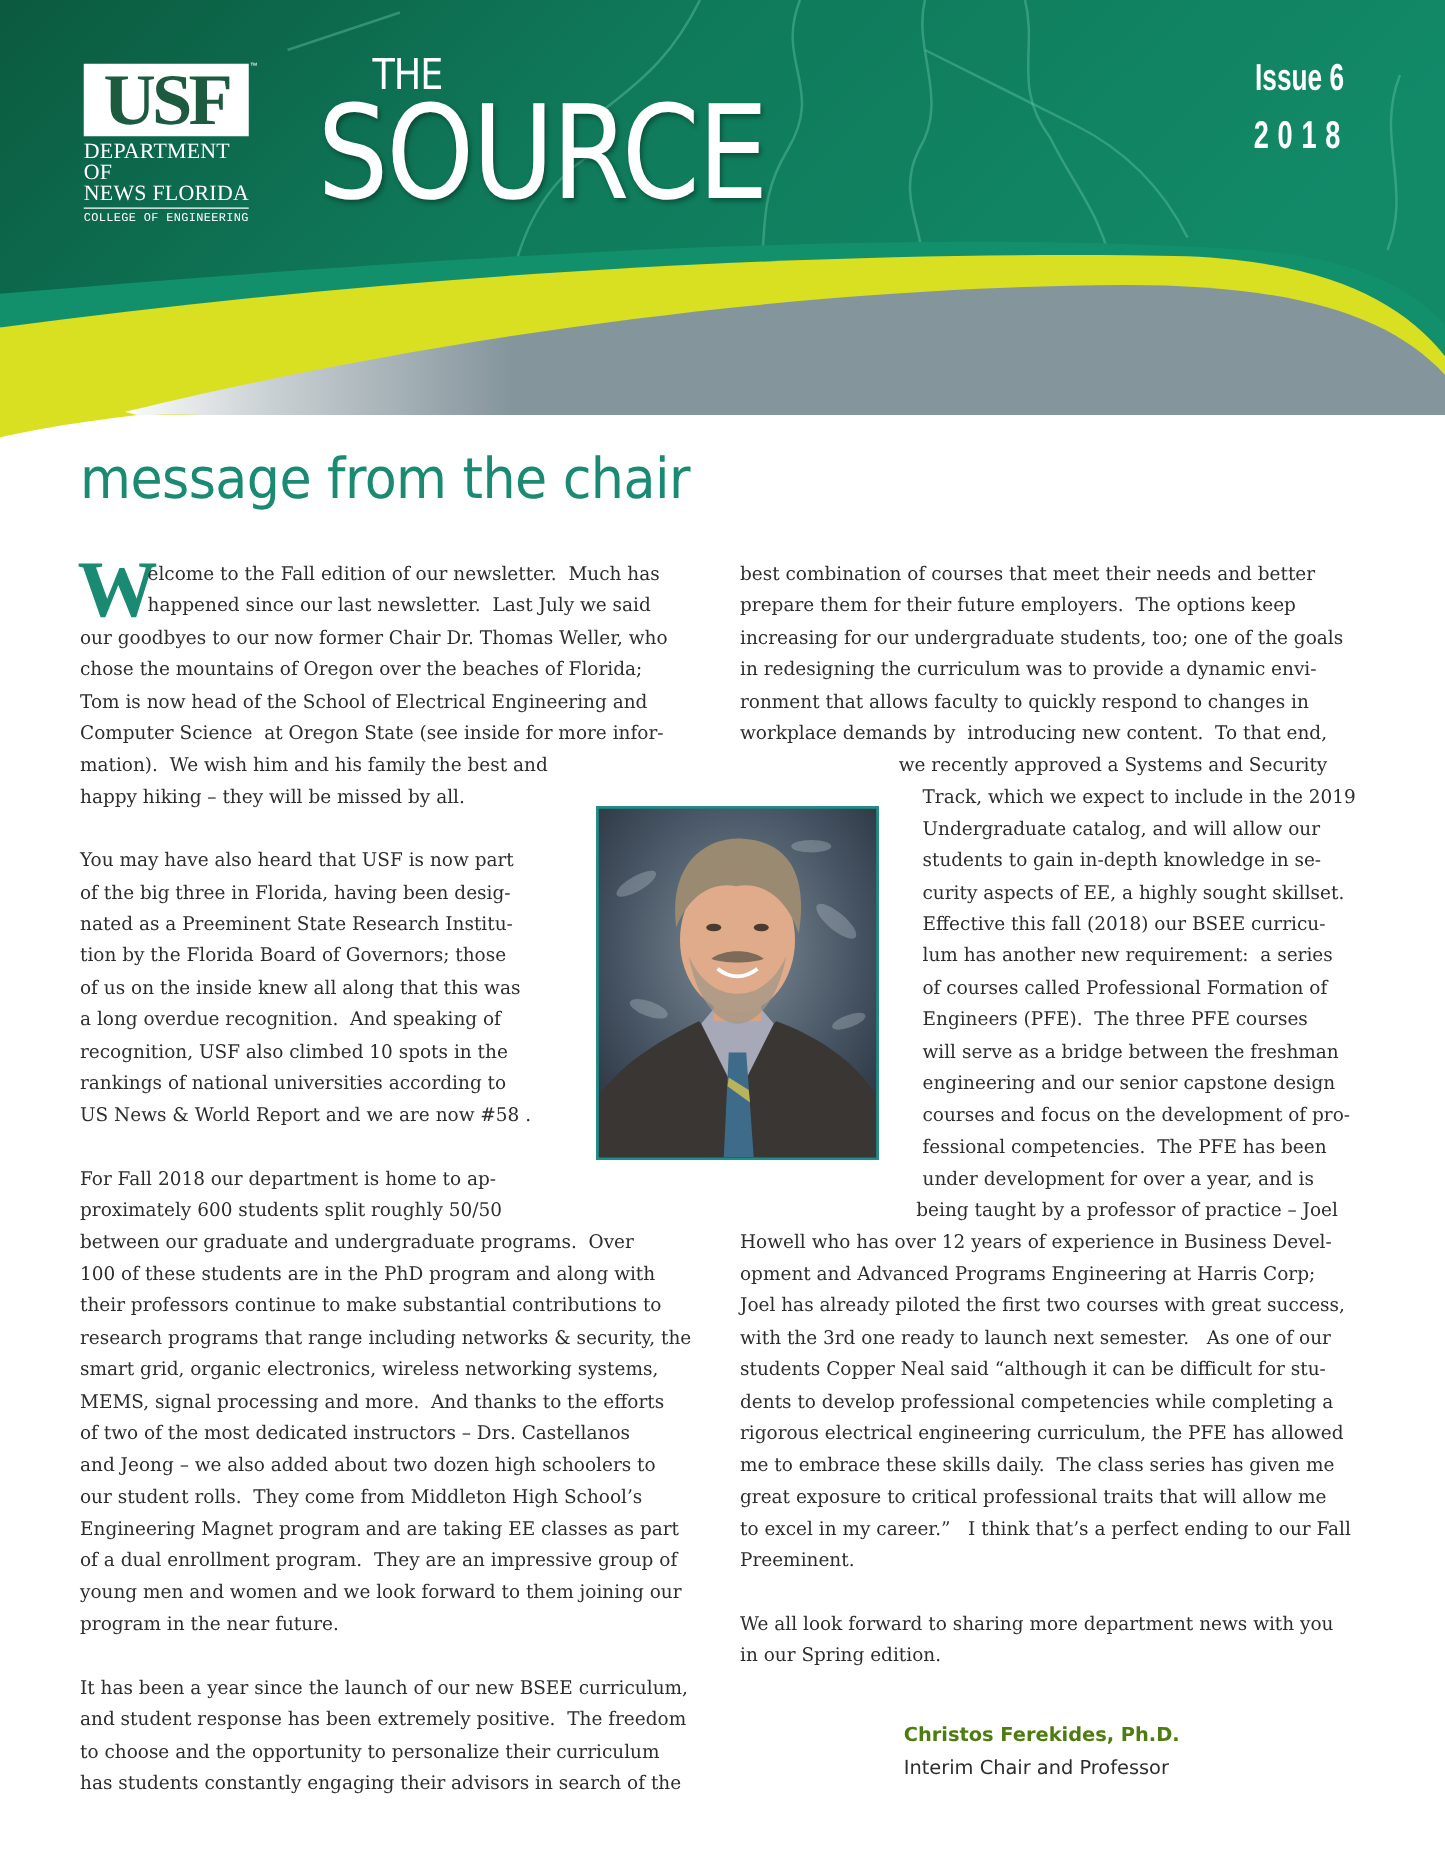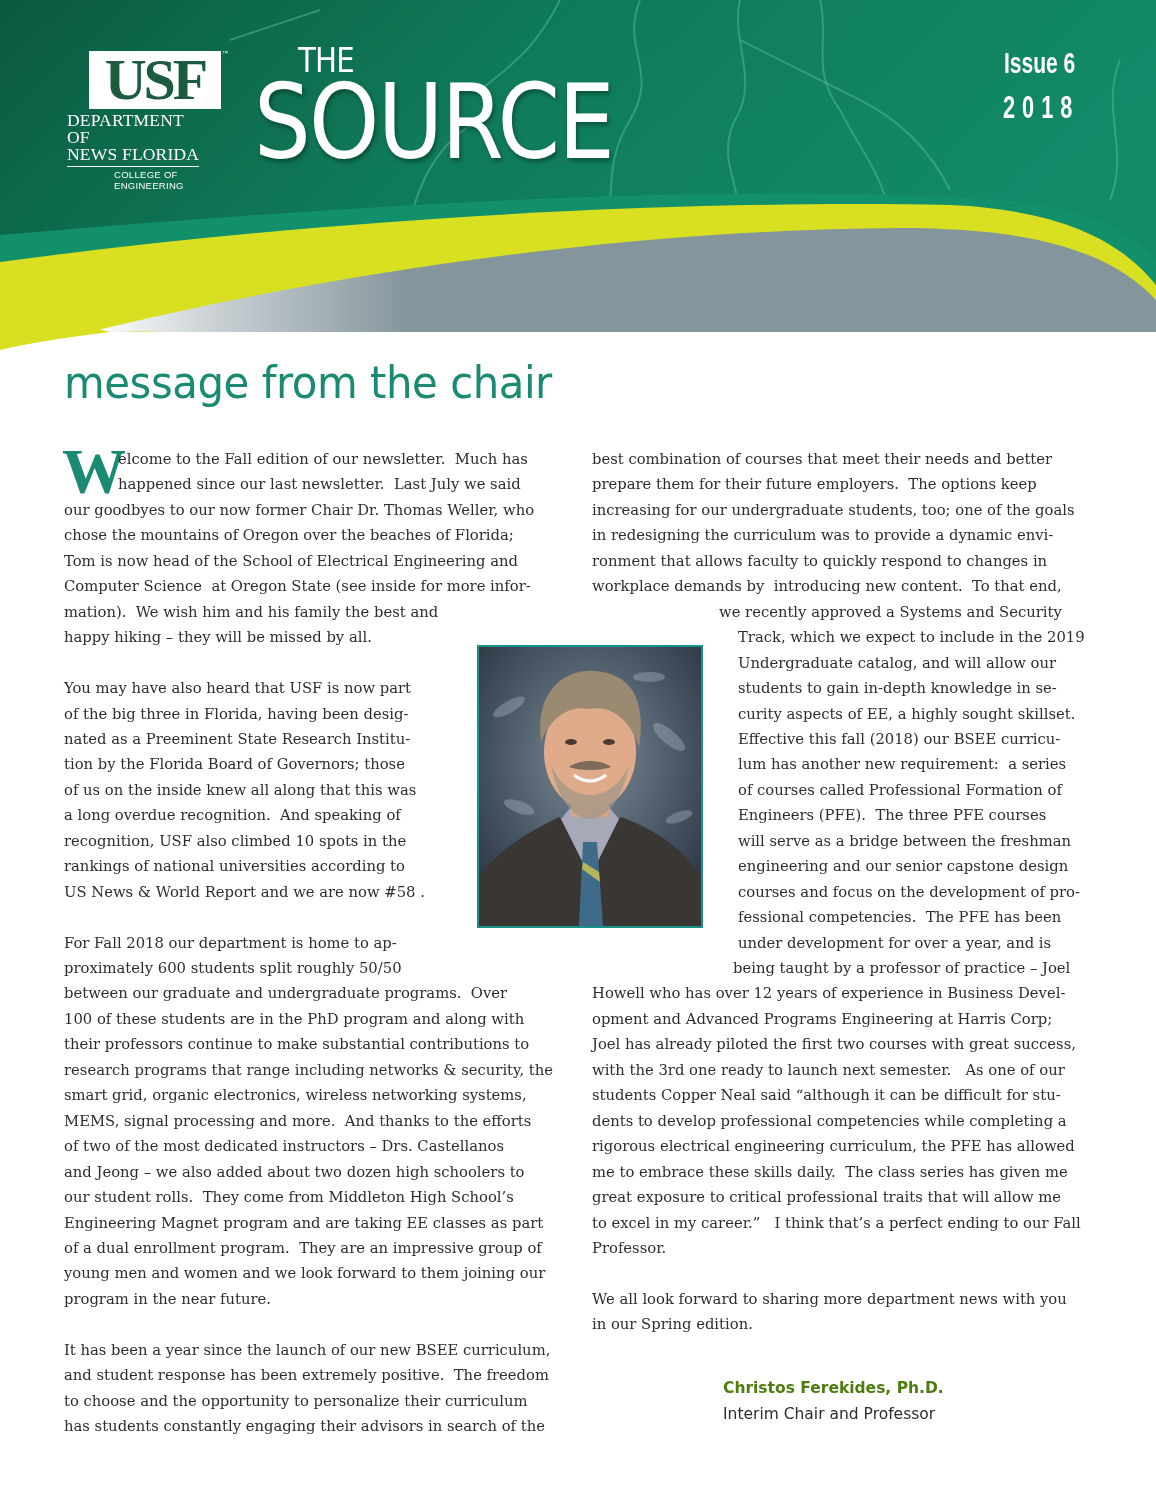--- a/index.html
+++ b/index.html
@@ -9,29 +9,29 @@
     font-family: "DejaVu Serif", serif;
   }
   
   .banner { position: absolute; left: 0; top: 0; width: 1156px; height: 350px; overflow: hidden; }
   .banner svg.bg { position: absolute; left: 0; top: 0; }
   .usf-logo { position: absolute; left: 67px; top: 51px; width: 134px; }
   .usf-box {
     background: #ffffff; color: #1d5b41; width: 132px; height: 58px;
     display: flex; align-items: center; justify-content: center;
     font-family: "Liberation Serif", serif; font-weight: bold;
-    font-size: 58px; letter-spacing: -3px; line-height: 1; position: relative; margin-left: 22px;
+    font-size: 58px; letter-spacing: -3px; line-height: 1; position: relative;
   }
   .usf-tm { position: absolute; right: -7px; top: -1px; font-size: 6px; color: #ffffff; font-family: "Liberation Sans", sans-serif; letter-spacing: 0; font-weight: normal; }
   .usf-name {
     color: #ffffff; font-family: "Liberation Serif", serif;
     font-size: 17.5px; line-height: 17px; margin-top: 3px; letter-spacing: 0.2px;
   }
   .usf-rule { border-top: 1px solid #ffffff; margin: 3px 0 2px 0; width: 132px; }
-  .usf-college { color: #ffffff; font-family: Liberation Sans, sans-serif; font-size: 9.5px; letter-spacing: 0.3px; margin-left: 47px; }
+  .usf-college { color: #ffffff; font-family: Liberation Mono, monospace; font-size: 9.5px; letter-spacing: 0.3px; }
   .title-the {
     position: absolute; left: 298px; top: 40px; color: #ffffff;
     font-family: "DejaVu Sans", sans-serif; font-size: 34px; letter-spacing: -1px;
     transform: scaleX(0.86); transform-origin: left;
   }
   .title-source {
     position: absolute; left: 254px; top: 70px; color: #ffffff;
     font-family: "DejaVu Sans", sans-serif; font-size: 104px; line-height: 1;
     letter-spacing: -2px; transform: scaleX(0.86); transform-origin: left;
     text-shadow: 2px 3px 5px rgba(0,0,0,0.35);
@@ -218,21 +218,21 @@
     <div class="line" style="left: 592px; top: 981.45px;">Howell who has over 12 years of experience in Business Devel-</div>
     <div class="line" style="left: 592px; top: 1006.9px;">opment and Advanced Programs Engineering at Harris Corp;</div>
     <div class="line" style="left: 592px; top: 1032.35px;">Joel has already piloted the first two courses with great success,</div>
     <div class="line" style="left: 592px; top: 1057.8px;">with the 3rd one ready to launch next semester.   As one of our</div>
     <div class="line" style="left: 592px; top: 1083.25px;">students Copper Neal said “although it can be difficult for stu-</div>
     <div class="line" style="left: 592px; top: 1108.7px;">dents to develop professional competencies while completing a</div>
     <div class="line" style="left: 592px; top: 1134.15px;">rigorous electrical engineering curriculum, the PFE has allowed</div>
     <div class="line" style="left: 592px; top: 1159.6px;">me to embrace these skills daily.  The class series has given me</div>
     <div class="line" style="left: 592px; top: 1185.05px;">great exposure to critical professional traits that will allow me</div>
     <div class="line" style="left: 592px; top: 1210.5px;">to excel in my career.”   I think that’s a perfect ending to our Fall</div>
-    <div class="line" style="left: 592px; top: 1235.95px;">Professor.</div>
+    <div class="line" style="left: 592px; top: 1235.95px;">Preeminent.</div>
     <div class="line" style="left: 592px; top: 1261.4px;"></div>
     <div class="line" style="left: 592px; top: 1286.85px;">We all look forward to sharing more department news with you</div>
     <div class="line" style="left: 592px; top: 1312.3px;">in our Spring edition.</div>
   </div>
 
 <div class="photo">
   <svg width="222" height="279" viewBox="0 0 222 279">
     <defs>
       <radialGradient id="bgMarble" cx="0.5" cy="0.4" r="0.7">
         <stop offset="0" stop-color="#7f8d99"></stop>

